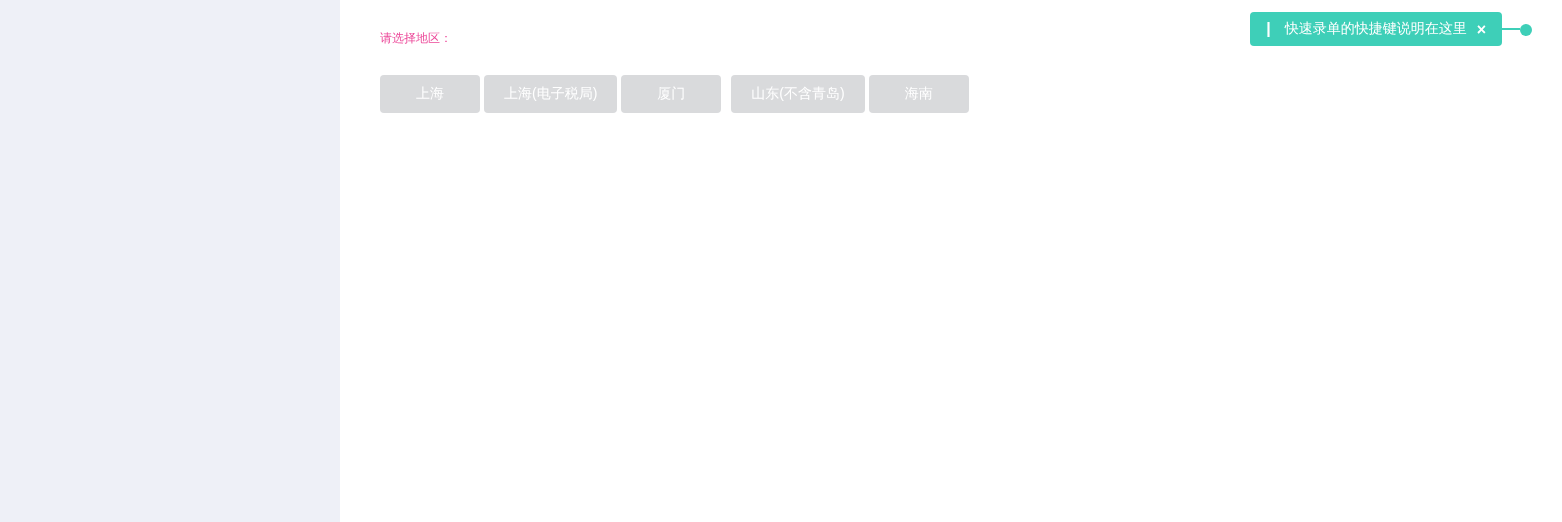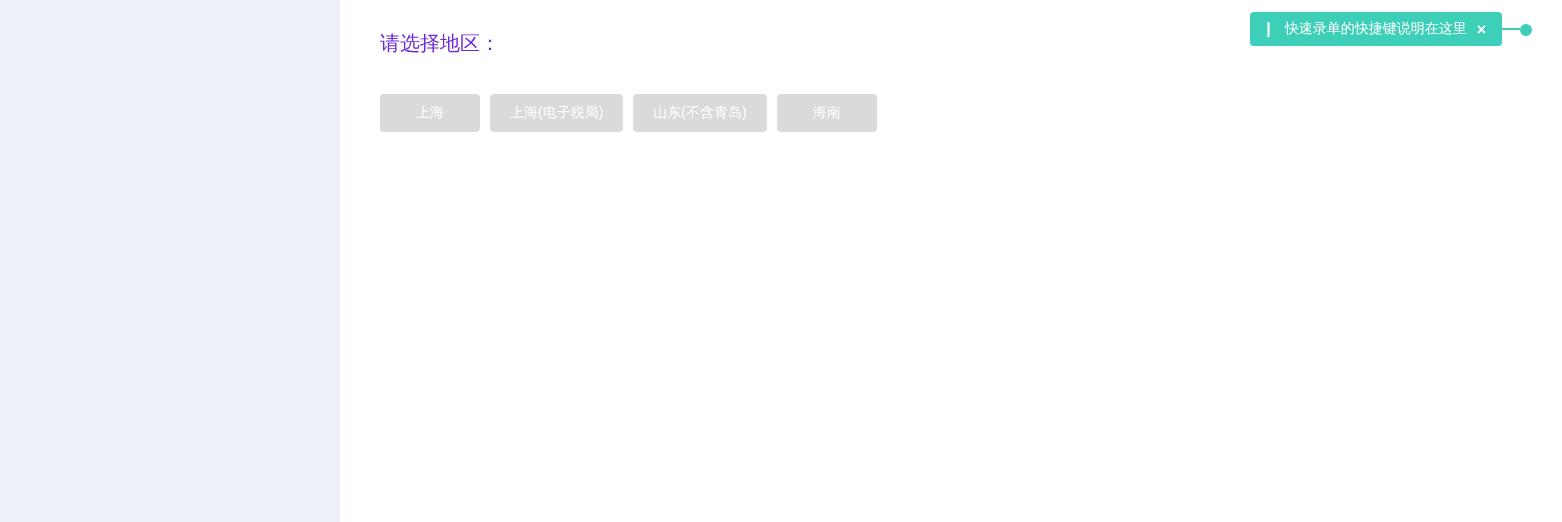--- a/index.html
+++ b/index.html
@@ -30,22 +30,22 @@
       position: absolute;
       left: 340px;
       top: 0;
       right: 0;
       bottom: 0;
       background: #ffffff;
       padding: 30px 40px;
     }
 
     .page-title {
-      font-size: 20px;
-      color: #6d28d9;
+      font-size: 12px;
+      color: #ec4899;
       font-weight: normal;
       margin-bottom: 28px;
     }
 
     .region-buttons {
       display: flex;
       flex-wrap: wrap;
       gap: 10px;
     }
 
@@ -58,23 +58,22 @@
       font-size: 14px;
       cursor: pointer;
       min-width: 100px;
       text-align: center;
       white-space: nowrap;
     }
 
     .row {
       display: flex;
       flex-wrap: wrap;
-      gap: 10px;
+      gap: 4px;
       margin-bottom: 10px;
-      margin-top: 9px;
     }
 
     
     .tooltip-banner {
       position: absolute;
       top: 12px;
       right: 60px;
       background: #3ecfb8;
       color: #fff;
       font-size: 14px;
@@ -129,20 +128,21 @@
 
 <div class="left-sidebar"></div>
 
 <div class="main-content">
   <div class="page-title">请选择地区：</div>
 
   <div class="region-buttons">
     <div class="row">
       <button class="region-btn">上海</button>
       <button class="region-btn">上海(电子税局)</button>
+      <button class="region-btn">厦门</button>
     </div>
     <div class="row">
       <button class="region-btn">山东(不含青岛)</button>
       <button class="region-btn">海南</button>
     </div>
   </div>
 </div>
 
 <div class="tooltip-banner">
   <span>快速录单的快捷键说明在这里</span>

